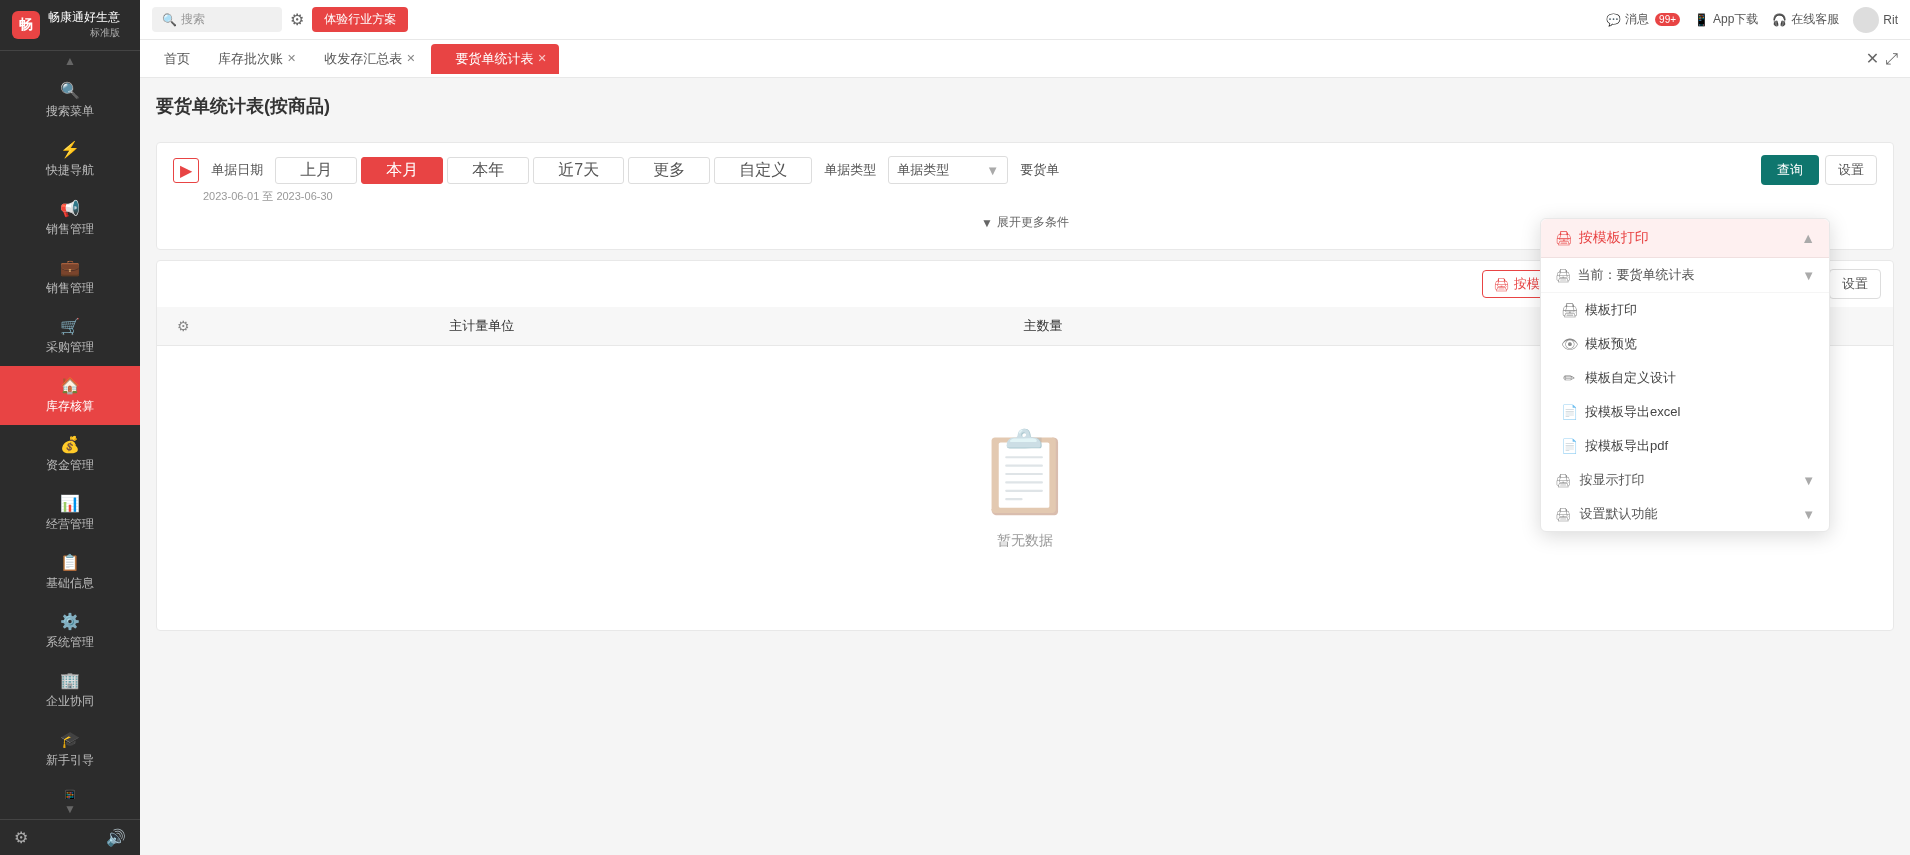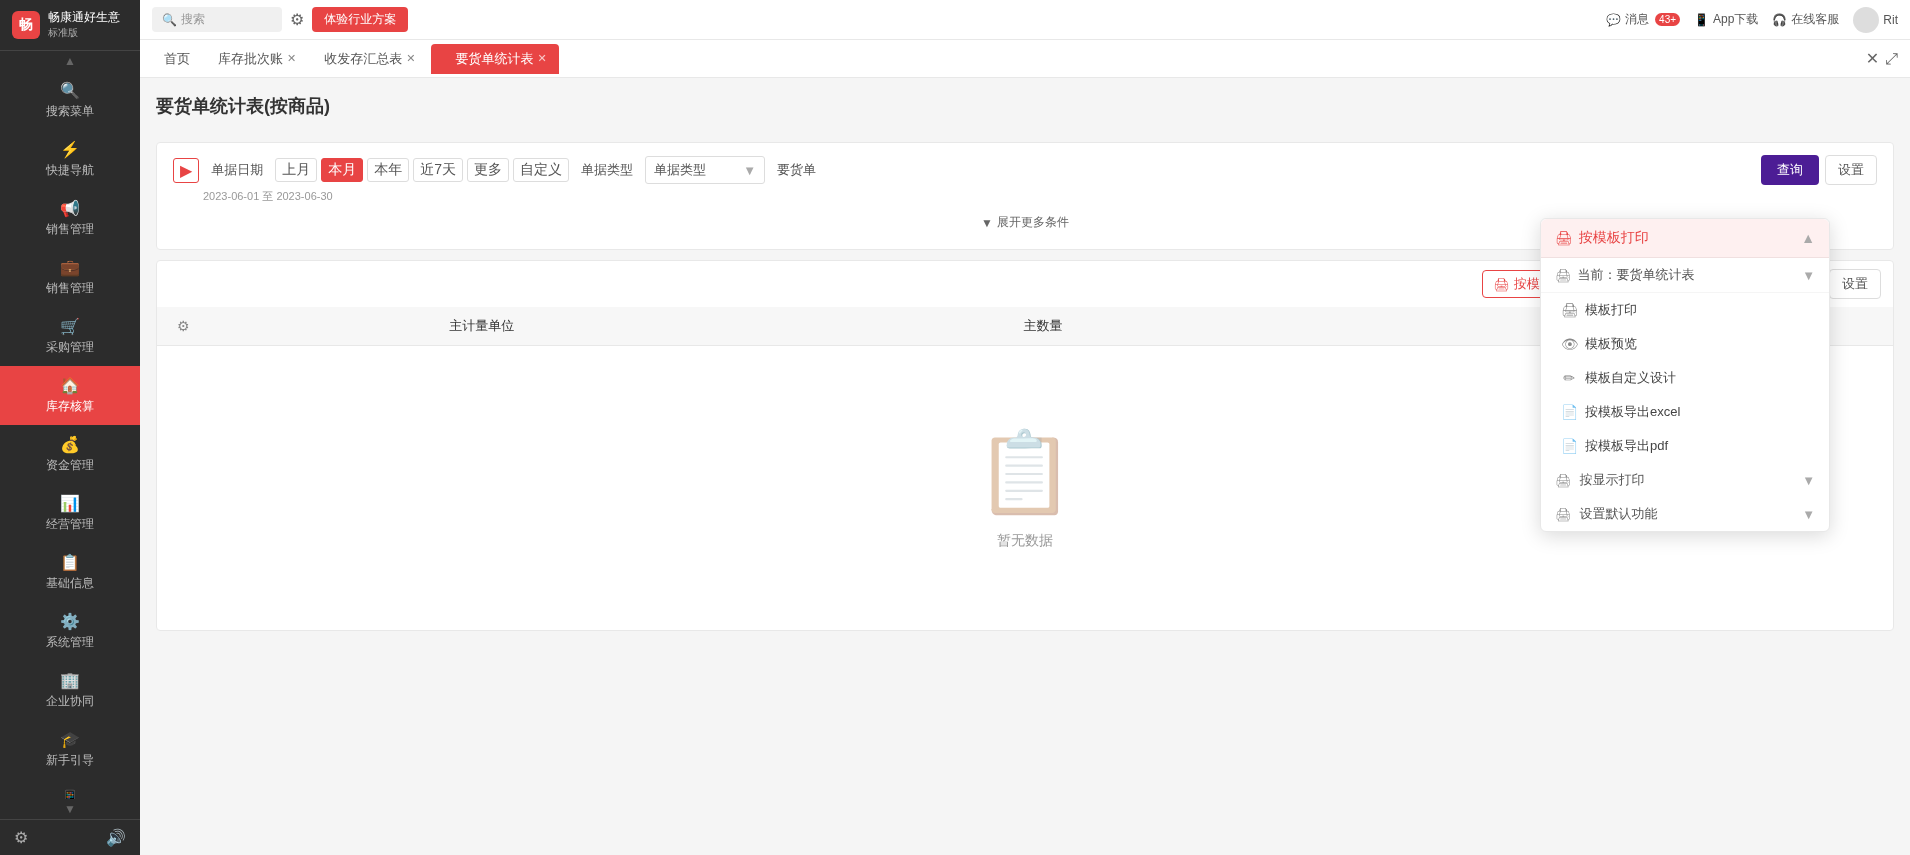--- a/index.html
+++ b/index.html
@@ -23,21 +23,21 @@
       border-bottom: 1px solid #444;
     }
     .sidebar-logo-icon {
       width: 28px; height: 28px;
       background: #e84444;
       border-radius: 6px;
       display: flex; align-items: center; justify-content: center;
       color: white; font-size: 14px; font-weight: bold;
     }
     .sidebar-logo-text { font-size: 12px; color: #fff; line-height: 1.3; }
-    .sidebar-logo-badge { font-size: 10px; color: #aaa; }
+    .sidebar-logo-badge { font-size: 10px; color: #aaa; text-align: right; }
     .sidebar-scroll { flex: 1; overflow-y: auto; }
     .sidebar-scroll::-webkit-scrollbar { width: 4px; }
     .sidebar-scroll::-webkit-scrollbar-thumb { background: #555; }
     .sidebar-item {
       display: flex; flex-direction: column; align-items: center; justify-content: center;
       padding: 10px 4px;
       cursor: pointer; color: #bbb; font-size: 12px; gap: 3px;
       position: relative;
     }
     .sidebar-item.active { background: #e84444; color: #fff; }
@@ -110,35 +110,35 @@
 
     
     .filter-bar {
       background: #fff; border-radius: 4px;
       padding: 12px 16px; margin-bottom: 10px;
       border: 1px solid #e8e8e8;
     }
     .filter-row { display: flex; align-items: center; gap: 12px; flex-wrap: wrap; }
     .filter-label { color: #555; font-size: 13px; white-space: nowrap; }
     .filter-date-btn {
-      padding: 2px 6px; font-size: 14px;
+      padding: 2px 24px; font-size: 16px;
       border: 1px solid #ddd; border-radius: 3px;
       cursor: pointer; background: #fff; color: #555;
     }
     .filter-date-btn.active { background: #e84444; color: #fff; border-color: #e84444; }
     .filter-date-range { font-size: 11px; color: #999; margin-top: 4px; }
     .filter-select {
       display: flex; align-items: center; gap: 4px;
       border: 1px solid #ddd; border-radius: 3px;
       padding: 4px 8px; min-width: 120px;
       background: #fff; cursor: pointer; font-size: 13px; color: #555;
     }
     .filter-actions { margin-left: auto; display: flex; gap: 6px; }
     .btn-query {
-      background: #4c1d95; color: #fff;
+      background: #0f766e; color: #fff;
       border: none; border-radius: 4px;
       padding: 5px 16px; font-size: 13px; cursor: pointer;
     }
     .btn-setting {
       background: #fff; color: #555;
       border: 1px solid #ddd; border-radius: 4px;
       padding: 5px 12px; font-size: 13px; cursor: pointer;
     }
     .expand-more {
       display: flex; align-items: center; justify-content: center;
@@ -298,21 +298,21 @@
     <div class="topbar-search">
       <span>🔍</span>
       <span>搜索</span>
     </div>
     <span class="topbar-gear">⚙</span>
     <button class="topbar-trial-btn">体验行业方案</button>
     <div class="topbar-right">
       <div class="topbar-right-item">
         <span>💬</span>
         <span>消息</span>
-        <span class="topbar-badge">43+</span>
+        <span class="topbar-badge">99+</span>
       </div>
       <div class="topbar-right-item">
         <span>📱</span>
         <span>App下载</span>
       </div>
       <div class="topbar-right-item">
         <span>🎧</span>
         <span>在线客服</span>
       </div>
       <div class="topbar-right-item">

